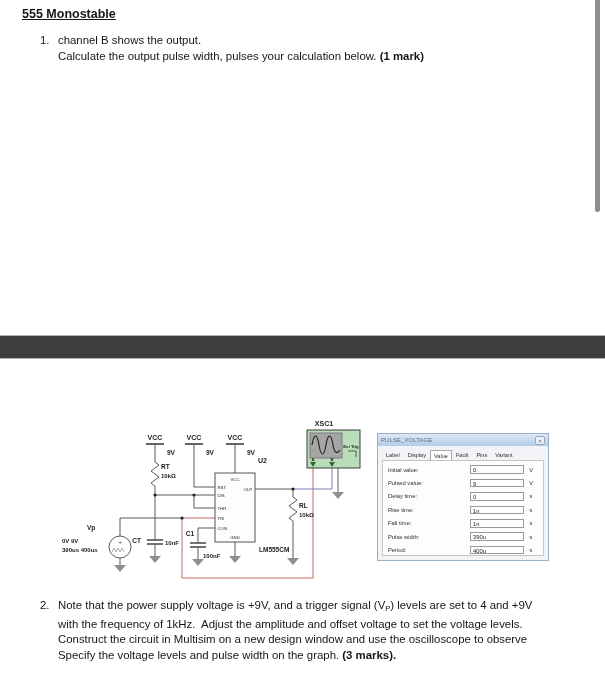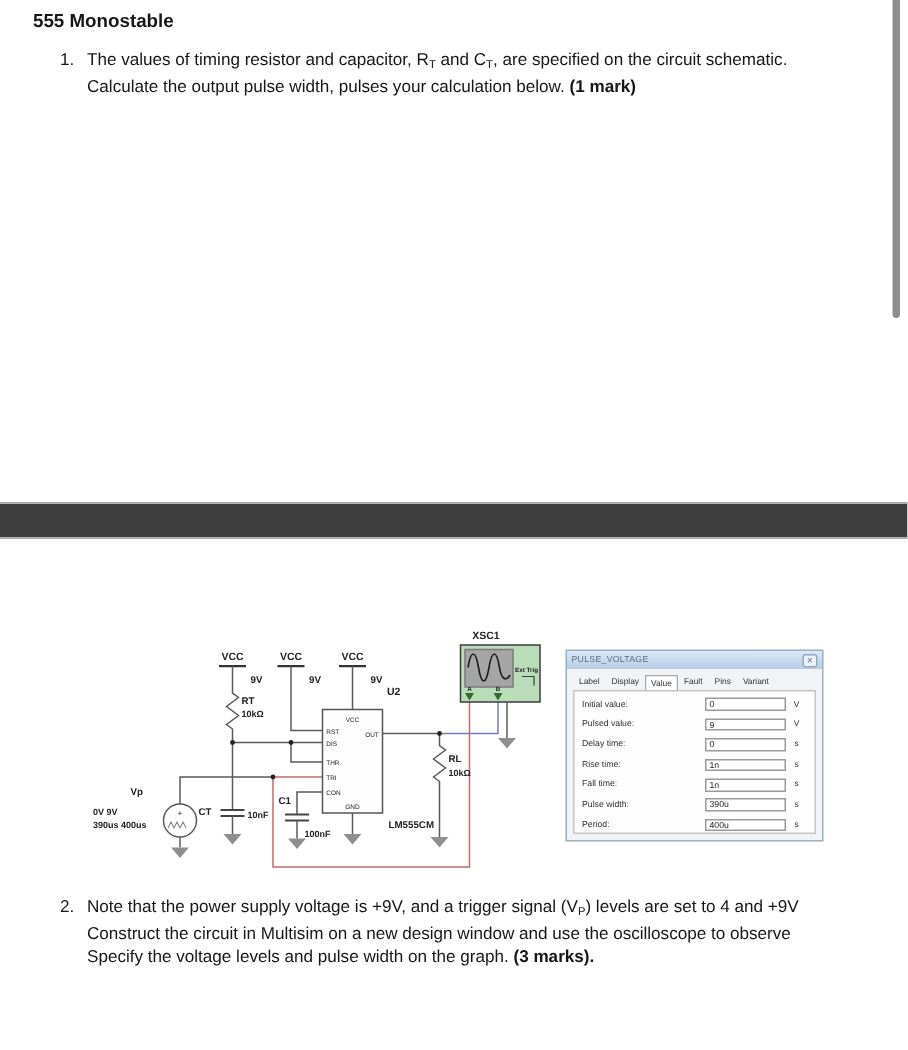--- a/index.html
+++ b/index.html
@@ -4,21 +4,21 @@
 <style>
   html,body{margin:0;padding:0;}
   body{
     width:605px;height:700px;position:relative;overflow:hidden;
     background:#ffffff;color:#161616;
     font-family:"Liberation Sans",sans-serif;
   }
   
   .doc-title{
     position:absolute;left:22px;top:7px;
-    font-size:12.5px;font-weight:bold;
+    font-size:12.5px;font-weight:bold;text-decoration:underline;
   }
   .list-num{position:absolute;left:40px;font-size:11.4px;line-height:15.6px;}
   .para{position:absolute;left:58px;font-size:11.4px;line-height:15.6px;}
   .tline{white-space:pre;}
   .sub{font-size:7.5px;vertical-align:-2px;}
   .bold{font-weight:bold;}
   
   .band{
     position:absolute;left:0;top:335px;width:605px;height:24px;
     background:#3e3e3e;box-sizing:border-box;
@@ -73,21 +73,21 @@
   }
   .dunit{width:14px;text-align:center;font-size:5.6px;color:#333;}
 </style>
 </head>
 <body>
 
 <div class="doc-title">555 Monostable</div>
 
 <div class="list-num" style="top:33px">1.</div>
 <div class="para" style="top:33px">
-    <div class="tline"><span>The values of timing resistor and capacitor, R</span><span class="sub">T</span><span> and C</span><span class="sub">T</span><span>, are specified on the circuit schematic.</span></div>
+    <div class="tline"><span>channel B shows the output.</span></div>
     <div class="tline"><span>Calculate the output pulse width, pulses your calculation below. </span><span class="bold">(1 mark)</span></div>
   </div>
 
 <div class="band"></div>
 
 <div class="sbthumb"></div>
 
 <svg class="circuit" width="500" height="200" viewBox="0 0 500 200">
 
   <g>
@@ -231,15 +231,16 @@
       <span class="dinput">400u</span>
       <span class="dunit">s</span>
     </div>
 
   </div>
 </div>
 
 <div class="list-num" style="top:598px">2.</div>
 <div class="para" style="top:598px">
     <div class="tline"><span>Note that the power supply voltage is +9V, and a trigger signal (V</span><span class="sub">P</span><span>) levels are set to 4 and +9V</span></div>
+    <div class="tline"><span>with the frequency of 1kHz.  Adjust the amplitude and offset voltage to set the voltage levels.</span></div>
     <div class="tline"><span>Construct the circuit in Multisim on a new design window and use the oscilloscope to observe</span></div>
     <div class="tline"><span>Specify the voltage levels and pulse width on the graph. </span><span class="bold">(3 marks).</span></div>
   </div>
 
 </body></html>

